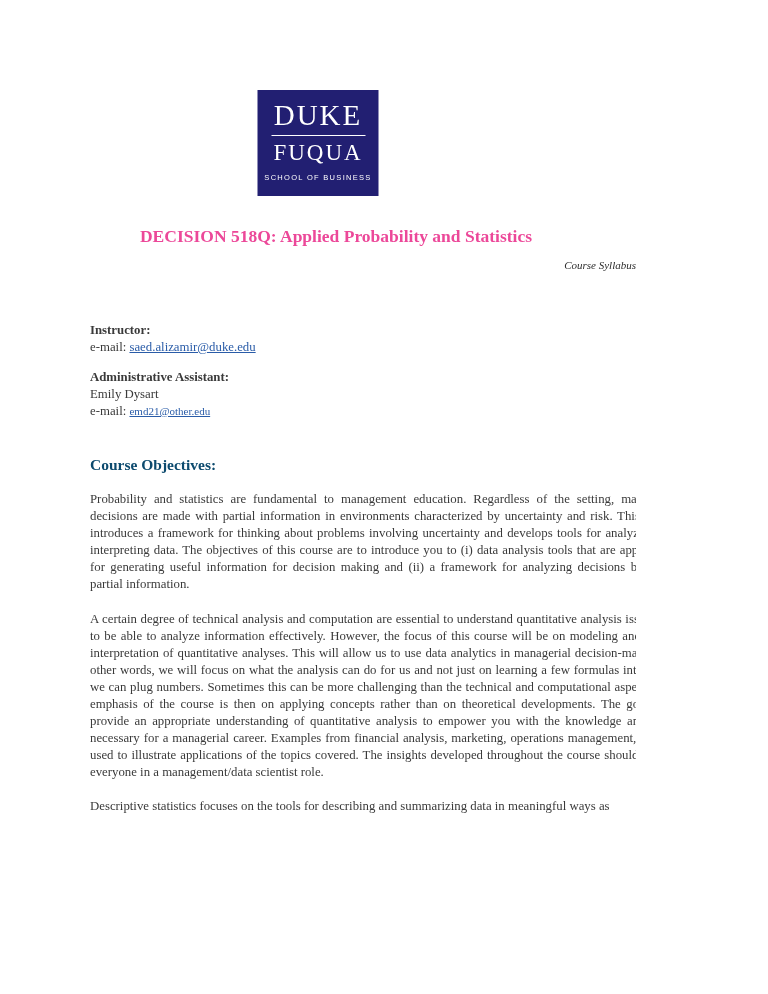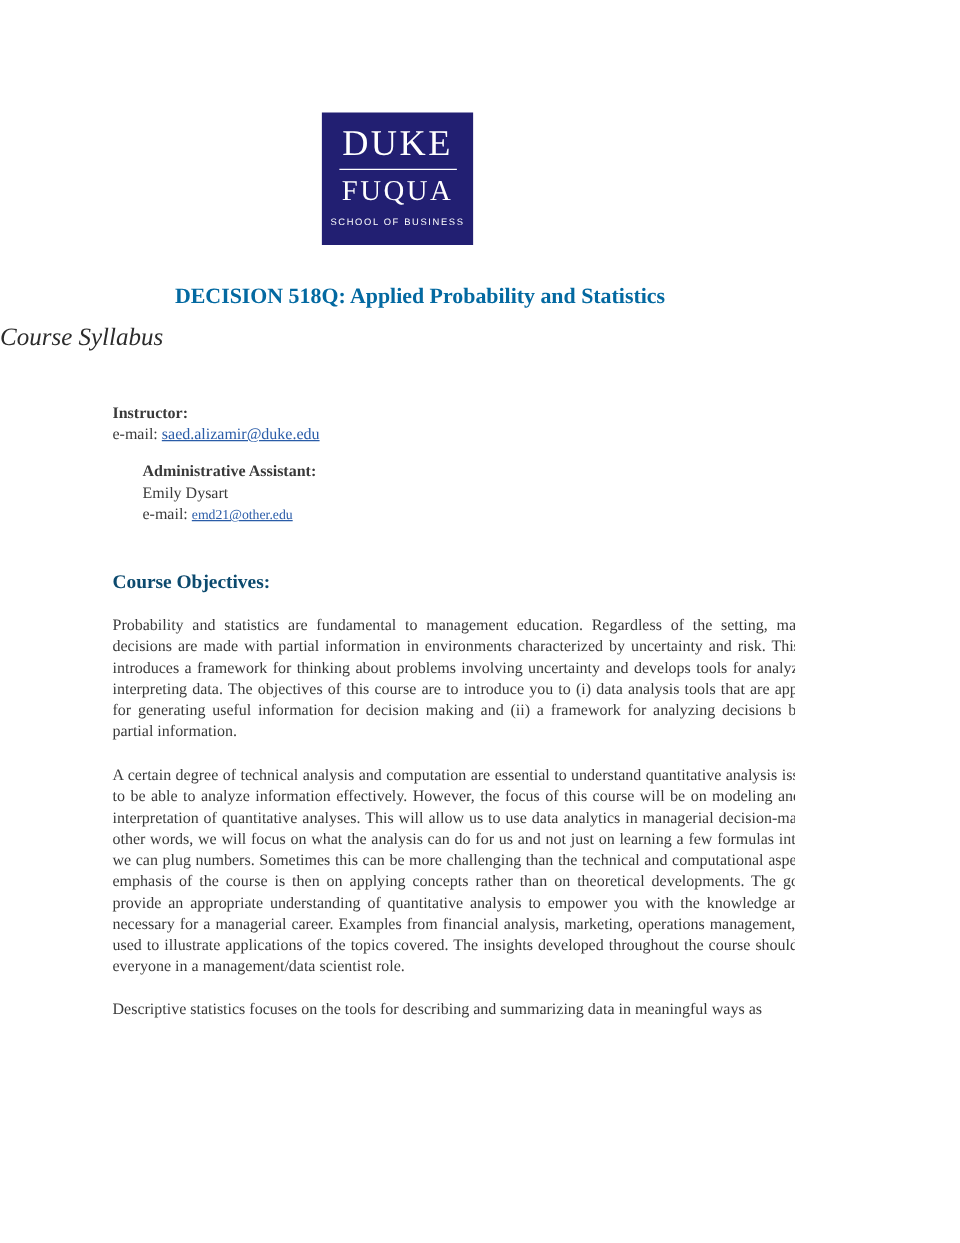--- a/index.html
+++ b/index.html
@@ -49,43 +49,43 @@
     font-family: "Liberation Sans", sans-serif;
   }
   
   .title {
     position: absolute;
     top: 226px; left: 0;
     width: 100%;
     text-align: center;
     font-size: 17.5px;
     font-weight: bold;
-    color: #0369a1;
+    color: #ec4899;
     padding-left: 36px;
   }
   .subtitle {
     position: absolute;
     top: 259px; left: 0;
     width: 100%;
-    text-align: left;
-    font-size: 20px;
+    text-align: right;
+    font-size: 11px;
     font-style: italic;
     color: #2c2c2c;
   }
   
   .content {
     position: absolute;
     top: 322px; left: 90px;
     width: 588px;
     font-size: 12.8px;
     line-height: 17px;
   }
   .bold { font-weight: bold; }
   .italic { font-style: italic; }
-  .block-admin { margin-top: 13px; margin-left: 24px; }
+  .block-admin { margin-top: 13px; }
   .email-small { font-size: 11px; }
   .objectives-heading {
     margin-top: 36px;
     font-size: 15.5px;
     font-weight: bold;
     color: #0c4a6e;
   }
   .para {
     margin-top: 18px;
     text-align: justify;

